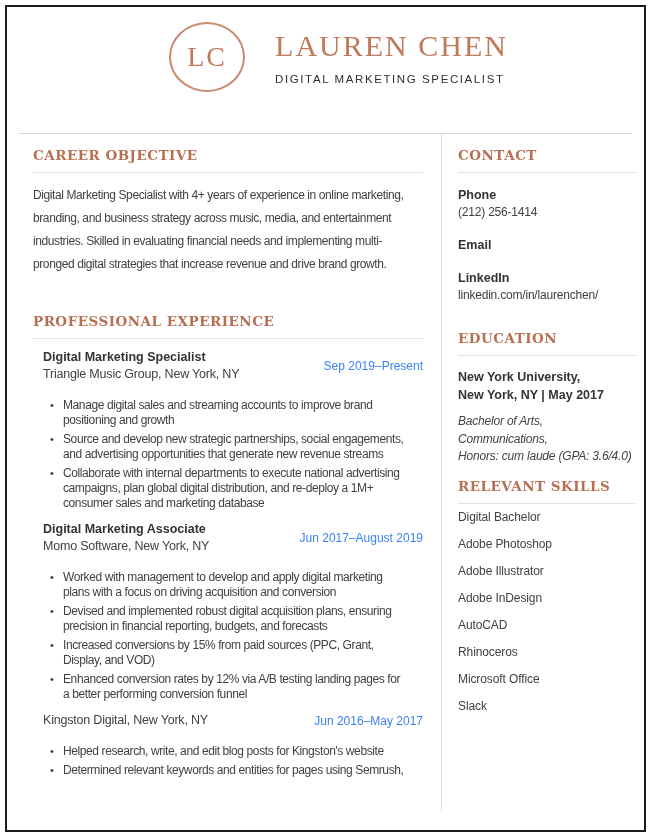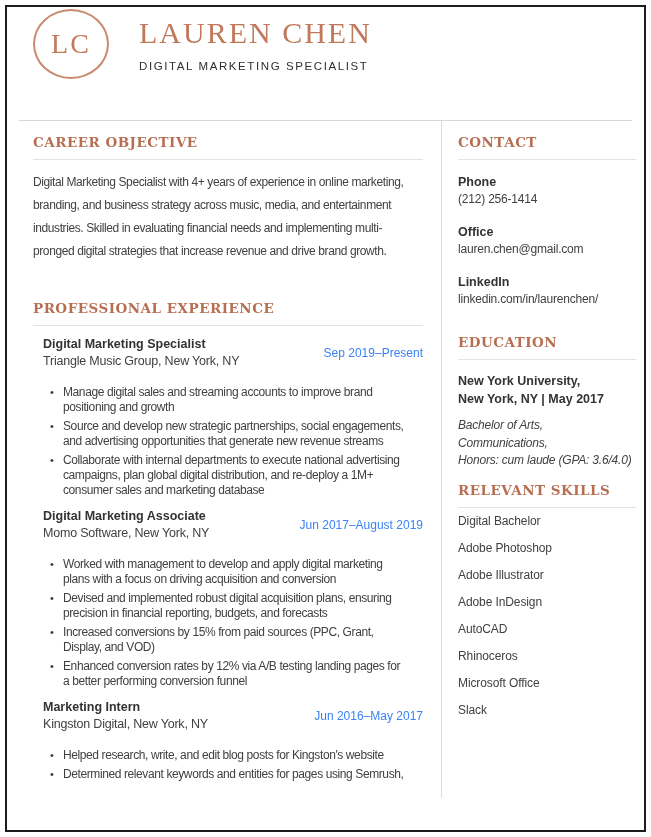--- a/index.html
+++ b/index.html
@@ -5,21 +5,21 @@
   :root{
     --accent:#b76f52; --name-color:#c07a5b; --body-text:#414141;
     --heading-text:#333333; --divider:#dcdcdc; --page-border:#1c1c1c;
   }
   *{box-sizing:border-box; margin:0; padding:0;}
   html,body{width:651px; height:837px; background:#ffffff;}
   body{font-family:"Liberation Sans",sans-serif; color:var(--body-text); position:relative;}
   .page{position:absolute; inset:5px; background:#fff; border:2px solid var(--page-border); overflow:hidden;}
 
   
-  .hdr{display:flex; align-items:flex-start; padding:2px 0 0 26px;}
+  .hdr{display:flex; align-items:flex-start; padding:15px 0 0 26px;justify-content:center;}
   .logo{width:76px; height:70px; border:2px solid #c98b6f; border-radius:50%;
         display:flex; align-items:center; justify-content:center; flex:0 0 auto;}
   .logo span{font-family:"Liberation Serif",serif; font-size:28px; letter-spacing:2px; color:var(--name-color);}
   .hdr-text{margin:7px 0 0 30px;}
   h1{font-family:"Liberation Serif",serif; font-weight:400; font-size:30px; letter-spacing:2px;
      color:var(--name-color); white-space:nowrap;}
   .subtitle{margin-top:10px; font-size:11.5px; letter-spacing:1.6px; color:#2f2f2f; white-space:nowrap;}
   .hdr-rule{border-top:1px solid #d8d8d8; margin:41px 12px 0 12px;}
 
   
@@ -124,21 +124,20 @@
             <li>Worked with management to develop and apply digital marketing plans with a focus on driving acquisition and conversion</li>
             <li>Devised and implemented robust digital acquisition plans, ensuring precision in financial reporting, budgets, and forecasts</li>
             <li>Increased conversions by 15% from paid sources (PPC, Grant, Display, and VOD)</li>
             <li>Enhanced conversion rates by 12% via A/B testing landing pages for a better performing conversion funnel</li>
           </ul>
         </article>
 
         <article class="job">
           <div class="job-head">
             <div>
-              <div class="job-title">Marketing Intern</div>
               <div class="job-company">Kingston Digital, New York, NY</div>
             </div>
             <div class="job-dates">Jun 2016–May 2017</div>
           </div>
           <ul>
             <li>Helped research, write, and edit blog posts for Kingston's website</li>
             <li>Determined relevant keywords and entities for pages using Semrush,</li>
           </ul>
         </article>
       </div>
@@ -148,22 +147,21 @@
     <aside class="col-right">
 
       <div>
         <h2>CONTACT</h2>
         <hr class="sec">
         <div class="contact-item">
           <div class="contact-label">Phone</div>
           <div class="contact-value">(212) 256-1414</div>
         </div>
         <div class="contact-item">
-          <div class="contact-label">Office</div>
-          <div class="contact-value">lauren.chen@gmail.com</div>
+          <div class="contact-label">Email</div>
         </div>
         <div class="contact-item">
           <div class="contact-label">LinkedIn</div>
           <div class="contact-value">linkedin.com/in/laurenchen/</div>
         </div>
       </div>
 
       <div>
         <h2 class="edu-head">EDUCATION</h2>
         <hr class="sec">

